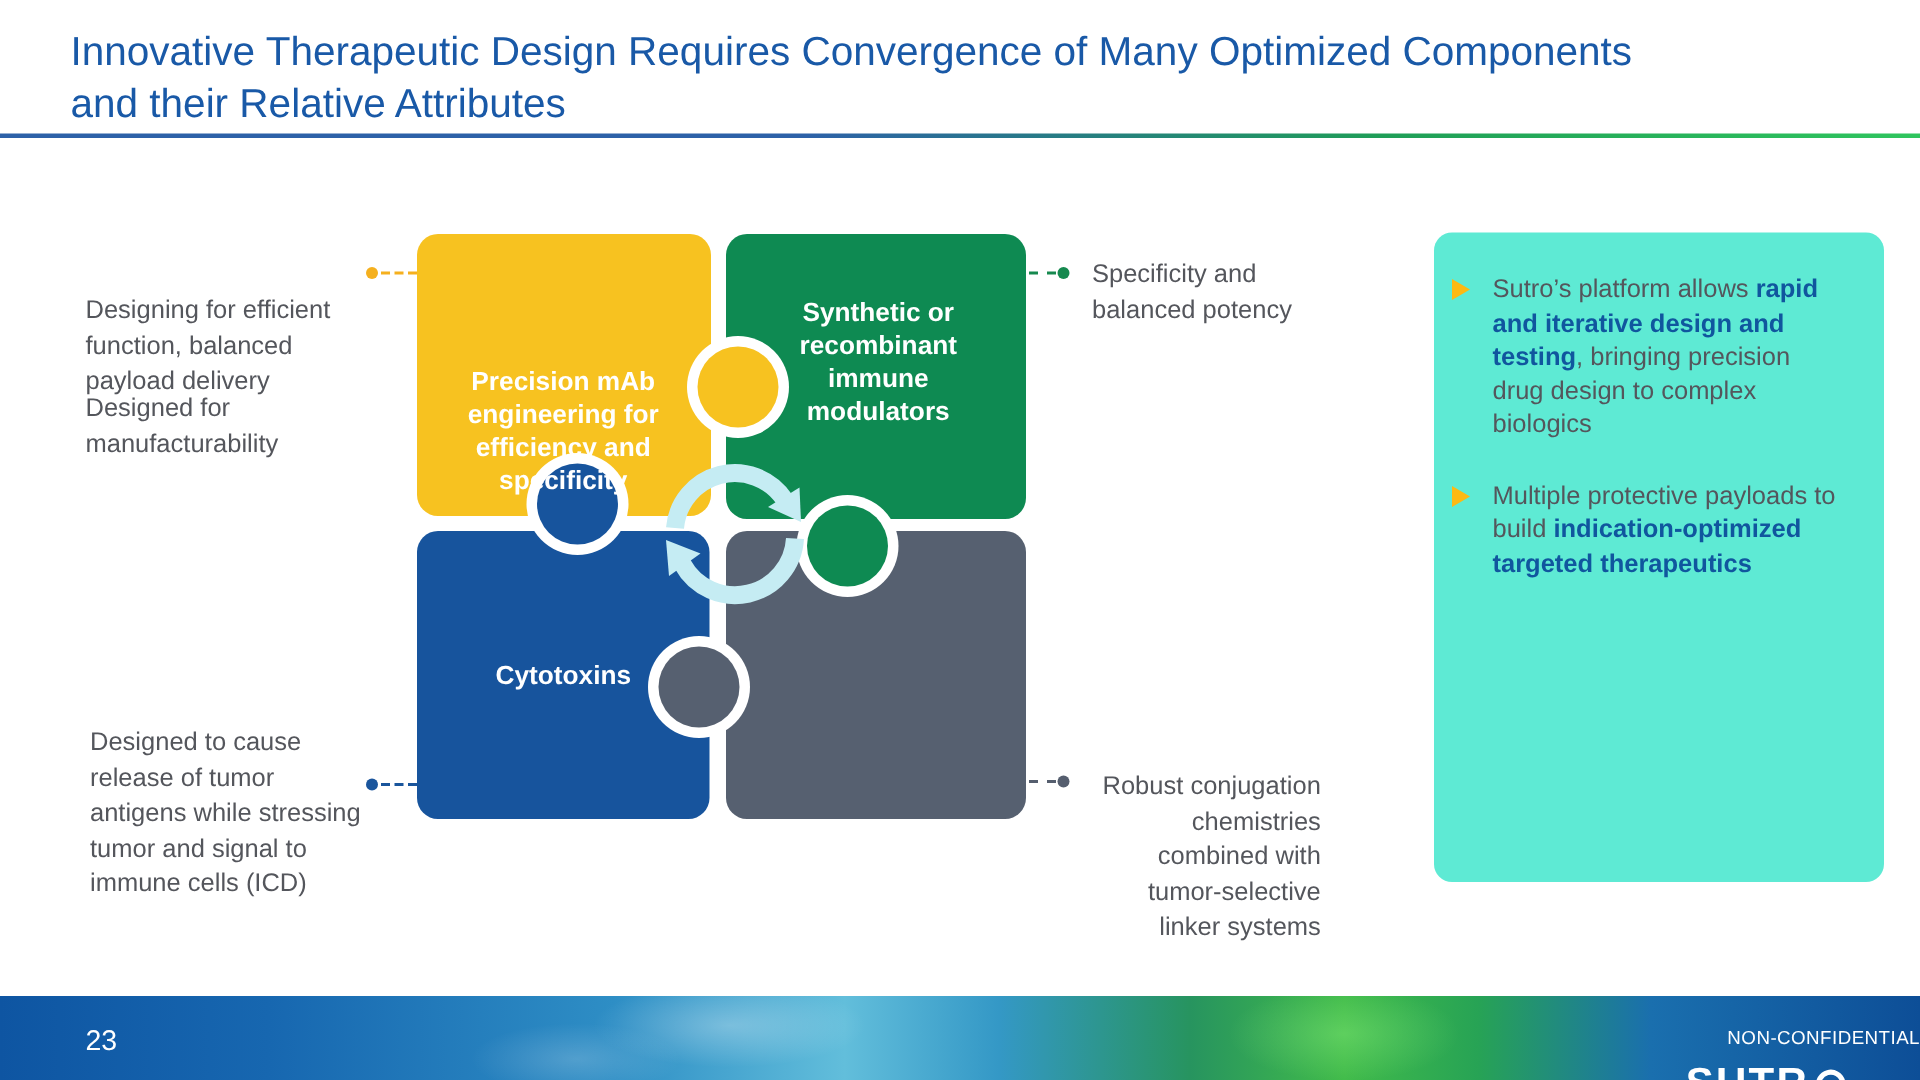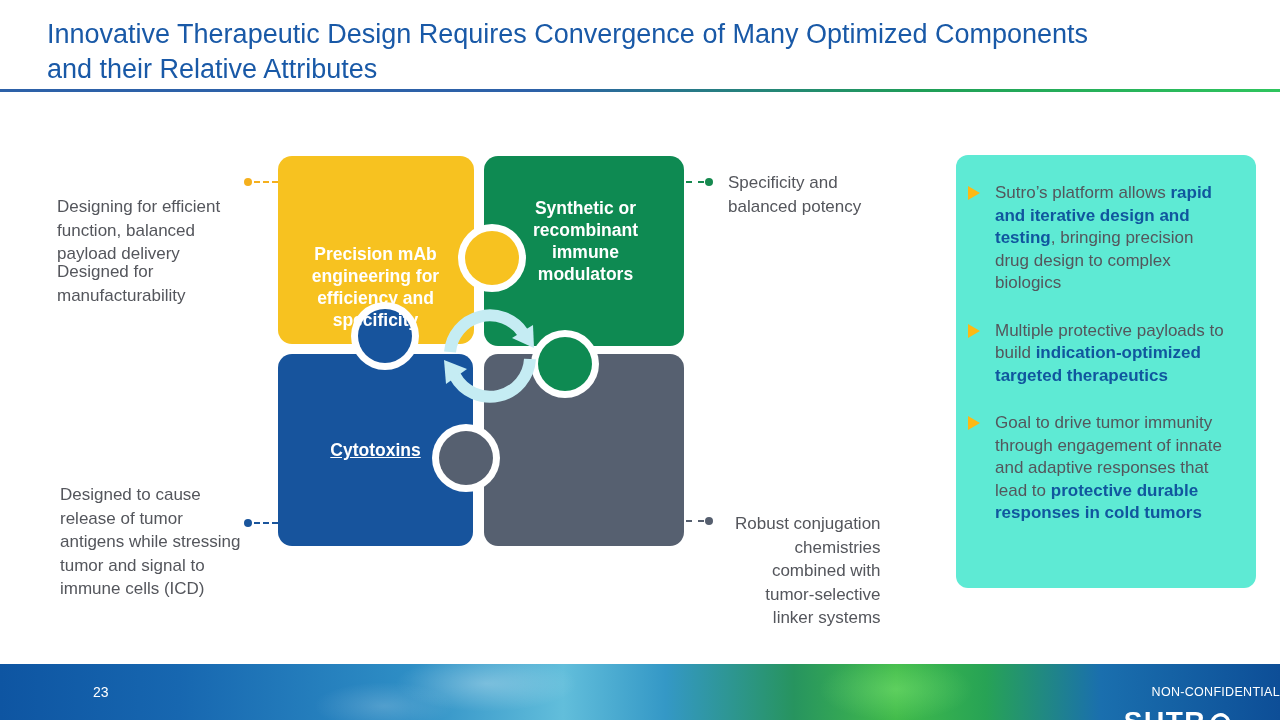--- a/index.html
+++ b/index.html
@@ -28,21 +28,21 @@
          border-left:12px solid #fdb913; border-top:7px solid transparent; border-bottom:7px solid transparent; }
   .bullet-text { font-size:17px; line-height:22.5px; color:#54565c; width:232px; }
   .seg-bold { color:#10569e; font-weight:bold; }
 
   .footer { position:absolute; left:0; top:664px; width:1280px; height:56px; color:#ffffff;
     background:
       radial-gradient(ellipse 130px 40px at 38% 35%, rgba(255,255,255,0.28), transparent 70%),
       radial-gradient(ellipse 100px 34px at 30% 75%, rgba(255,255,255,0.18), transparent 70%),
       radial-gradient(ellipse 110px 45px at 70% 45%, rgba(160,255,140,0.30), transparent 70%),
       linear-gradient(90deg,#0e55a2 0%,#1767b0 14%,#2e8ec5 32%,#62bedb 44%,#3498c6 52%,#27945f 62%,#41bb4a 70%,#27a355 77%,#1a6fae 86%,#0d4e97 100%); }
-  .page-num { position:absolute; left:57px; top:20px; font-size:14px;margin-left:36px; }
+  .page-num { position:absolute; left:57px; top:20px; font-size:19px; }
   .classification { position:absolute; left:0; width:100%; top:21px; text-align:right;
                     font-size:12.5px; letter-spacing:0.3px; }
   .logo { position:absolute; right:47px; top:24px; text-align:right;margin-top:20px; }
   .logo-row { font-size:28px; font-weight:bold; letter-spacing:1.5px; line-height:28px;
               display:flex; align-items:center; justify-content:flex-end; }
   .logo-sub { font-size:15px; letter-spacing:4.6px; margin-top:1px; }
 </style>
 </head>
 <body>
 
@@ -109,34 +109,30 @@
   </svg>
 
   <div class="puz-label" style="left:288px; top:199px; width:175px;margin-top:44px;">Precision mAb
 engineering for
 efficiency and
 specificity</div>
   <div class="puz-label" style="left:498px; top:197px; width:175px;">Synthetic or
 recombinant
 immune
 modulators</div>
-  <div class="puz-label" style="left:288px; top:439px; width:175px;text-decoration:underline;">Cytotoxins</div>
+  <div class="puz-label" style="left:288px; top:439px; width:175px;">Cytotoxins</div>
 
   <div class="panel" style="background-color: #5eead4; margin-left: 24px;">
     <div class="bullet">
       <span class="tri"></span>
       <div class="bullet-text"><span>Sutro’s platform allows </span><span class="seg-bold">rapid and iterative design and testing</span><span>, bringing precision drug design to complex biologics</span></div>
     </div>
     <div class="bullet">
       <span class="tri"></span>
       <div class="bullet-text"><span>Multiple protective payloads to build </span><span class="seg-bold">indication-optimized targeted therapeutics</span></div>
-    </div>
-    <div class="bullet">
-      <span class="tri"></span>
-      <div class="bullet-text"><span>Goal to drive tumor immunity through engagement of innate and adaptive responses that lead to </span><span class="seg-bold">protective durable responses in cold tumors</span></div>
     </div>
   </div>
 
   <div class="footer">
     <div class="page-num">23</div>
     <div class="classification">NON-CONFIDENTIAL</div>
     <div class="logo">
       <div class="logo-row">
         <span>SUTR</span>
         <svg width="25" height="25" viewBox="0 0 25 25" style="margin-left:2px;">

